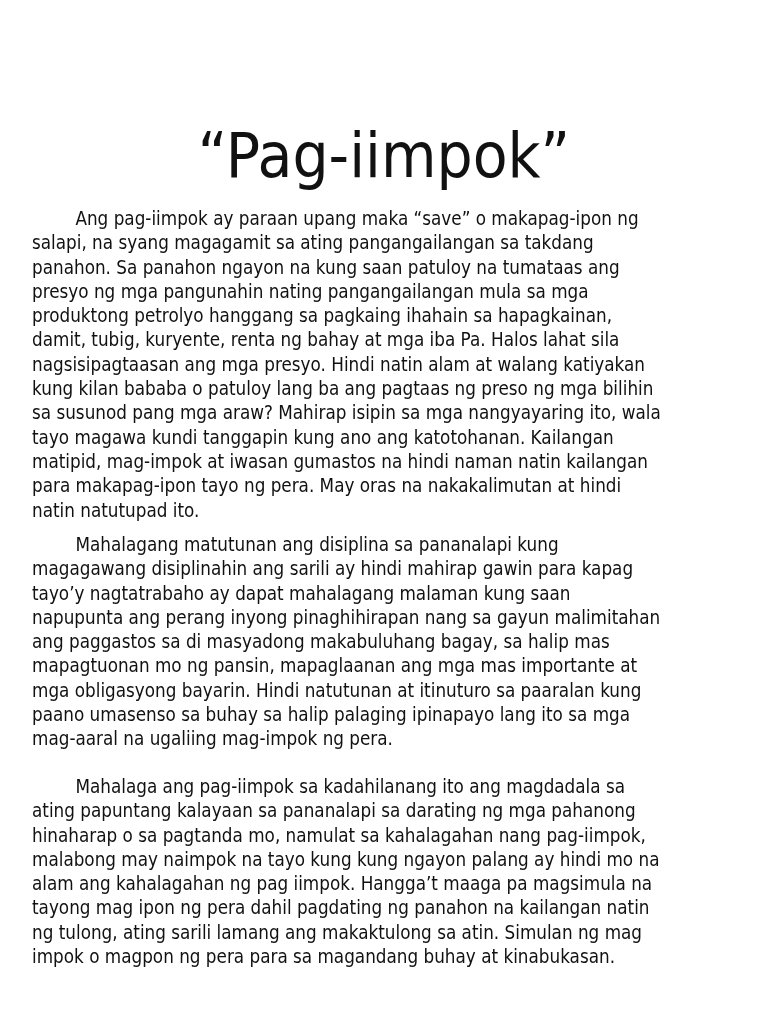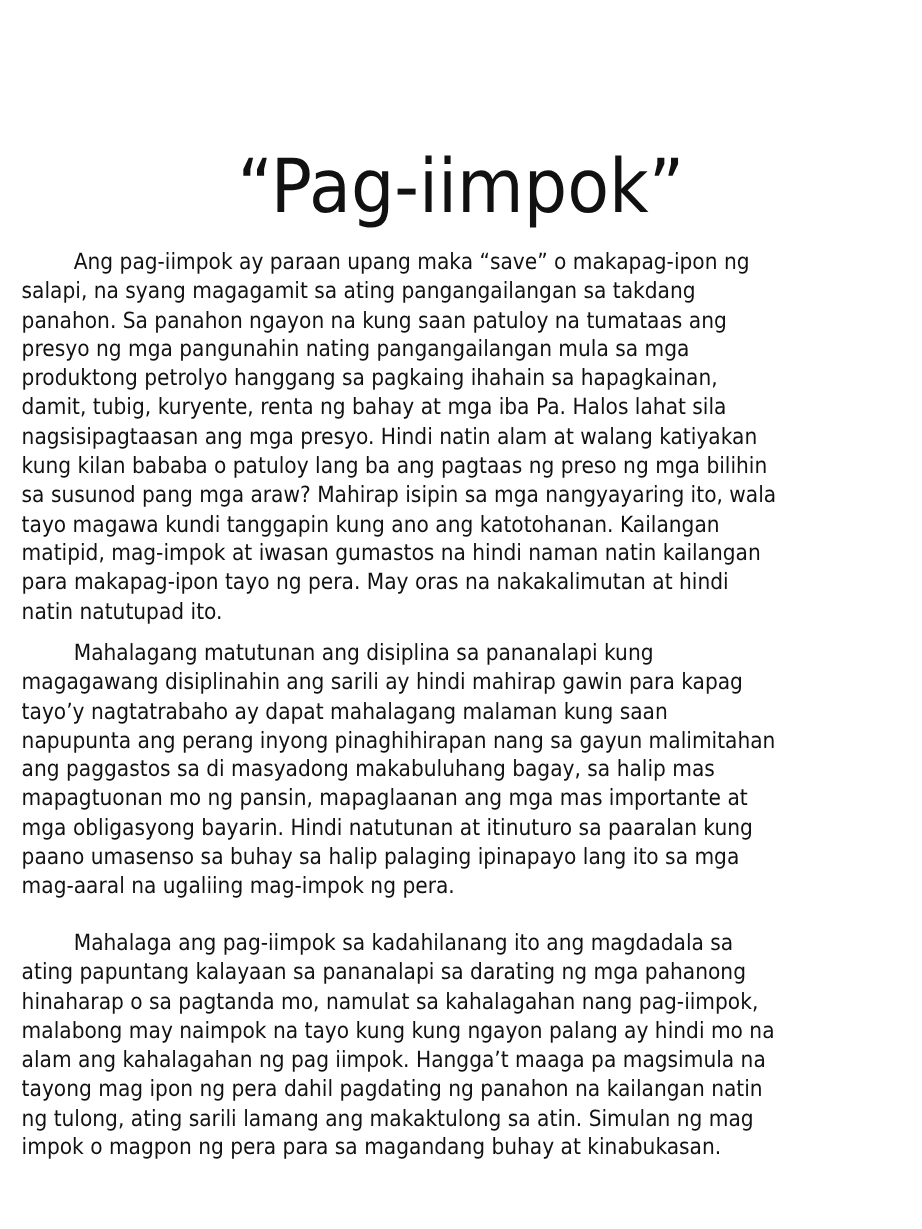--- a/index.html
+++ b/index.html
@@ -31,21 +31,21 @@
       font-size: 62px;
       line-height: 80px;
       font-weight: normal;
       margin: 0;
       letter-spacing: 0px;
       transform: scaleX(0.92);
       transform-origin: 384px 0;
     }
     .para {
       position: absolute;
-      left: 18px;
+      left: 32px;
       width: 720px;
       margin: 0;
     }
     .line {
       display: block;
       white-space: nowrap;
       font-size: 18.6px;
       line-height: 24.3px;
       height: 24.3px;
       transform: scaleX(0.905);

